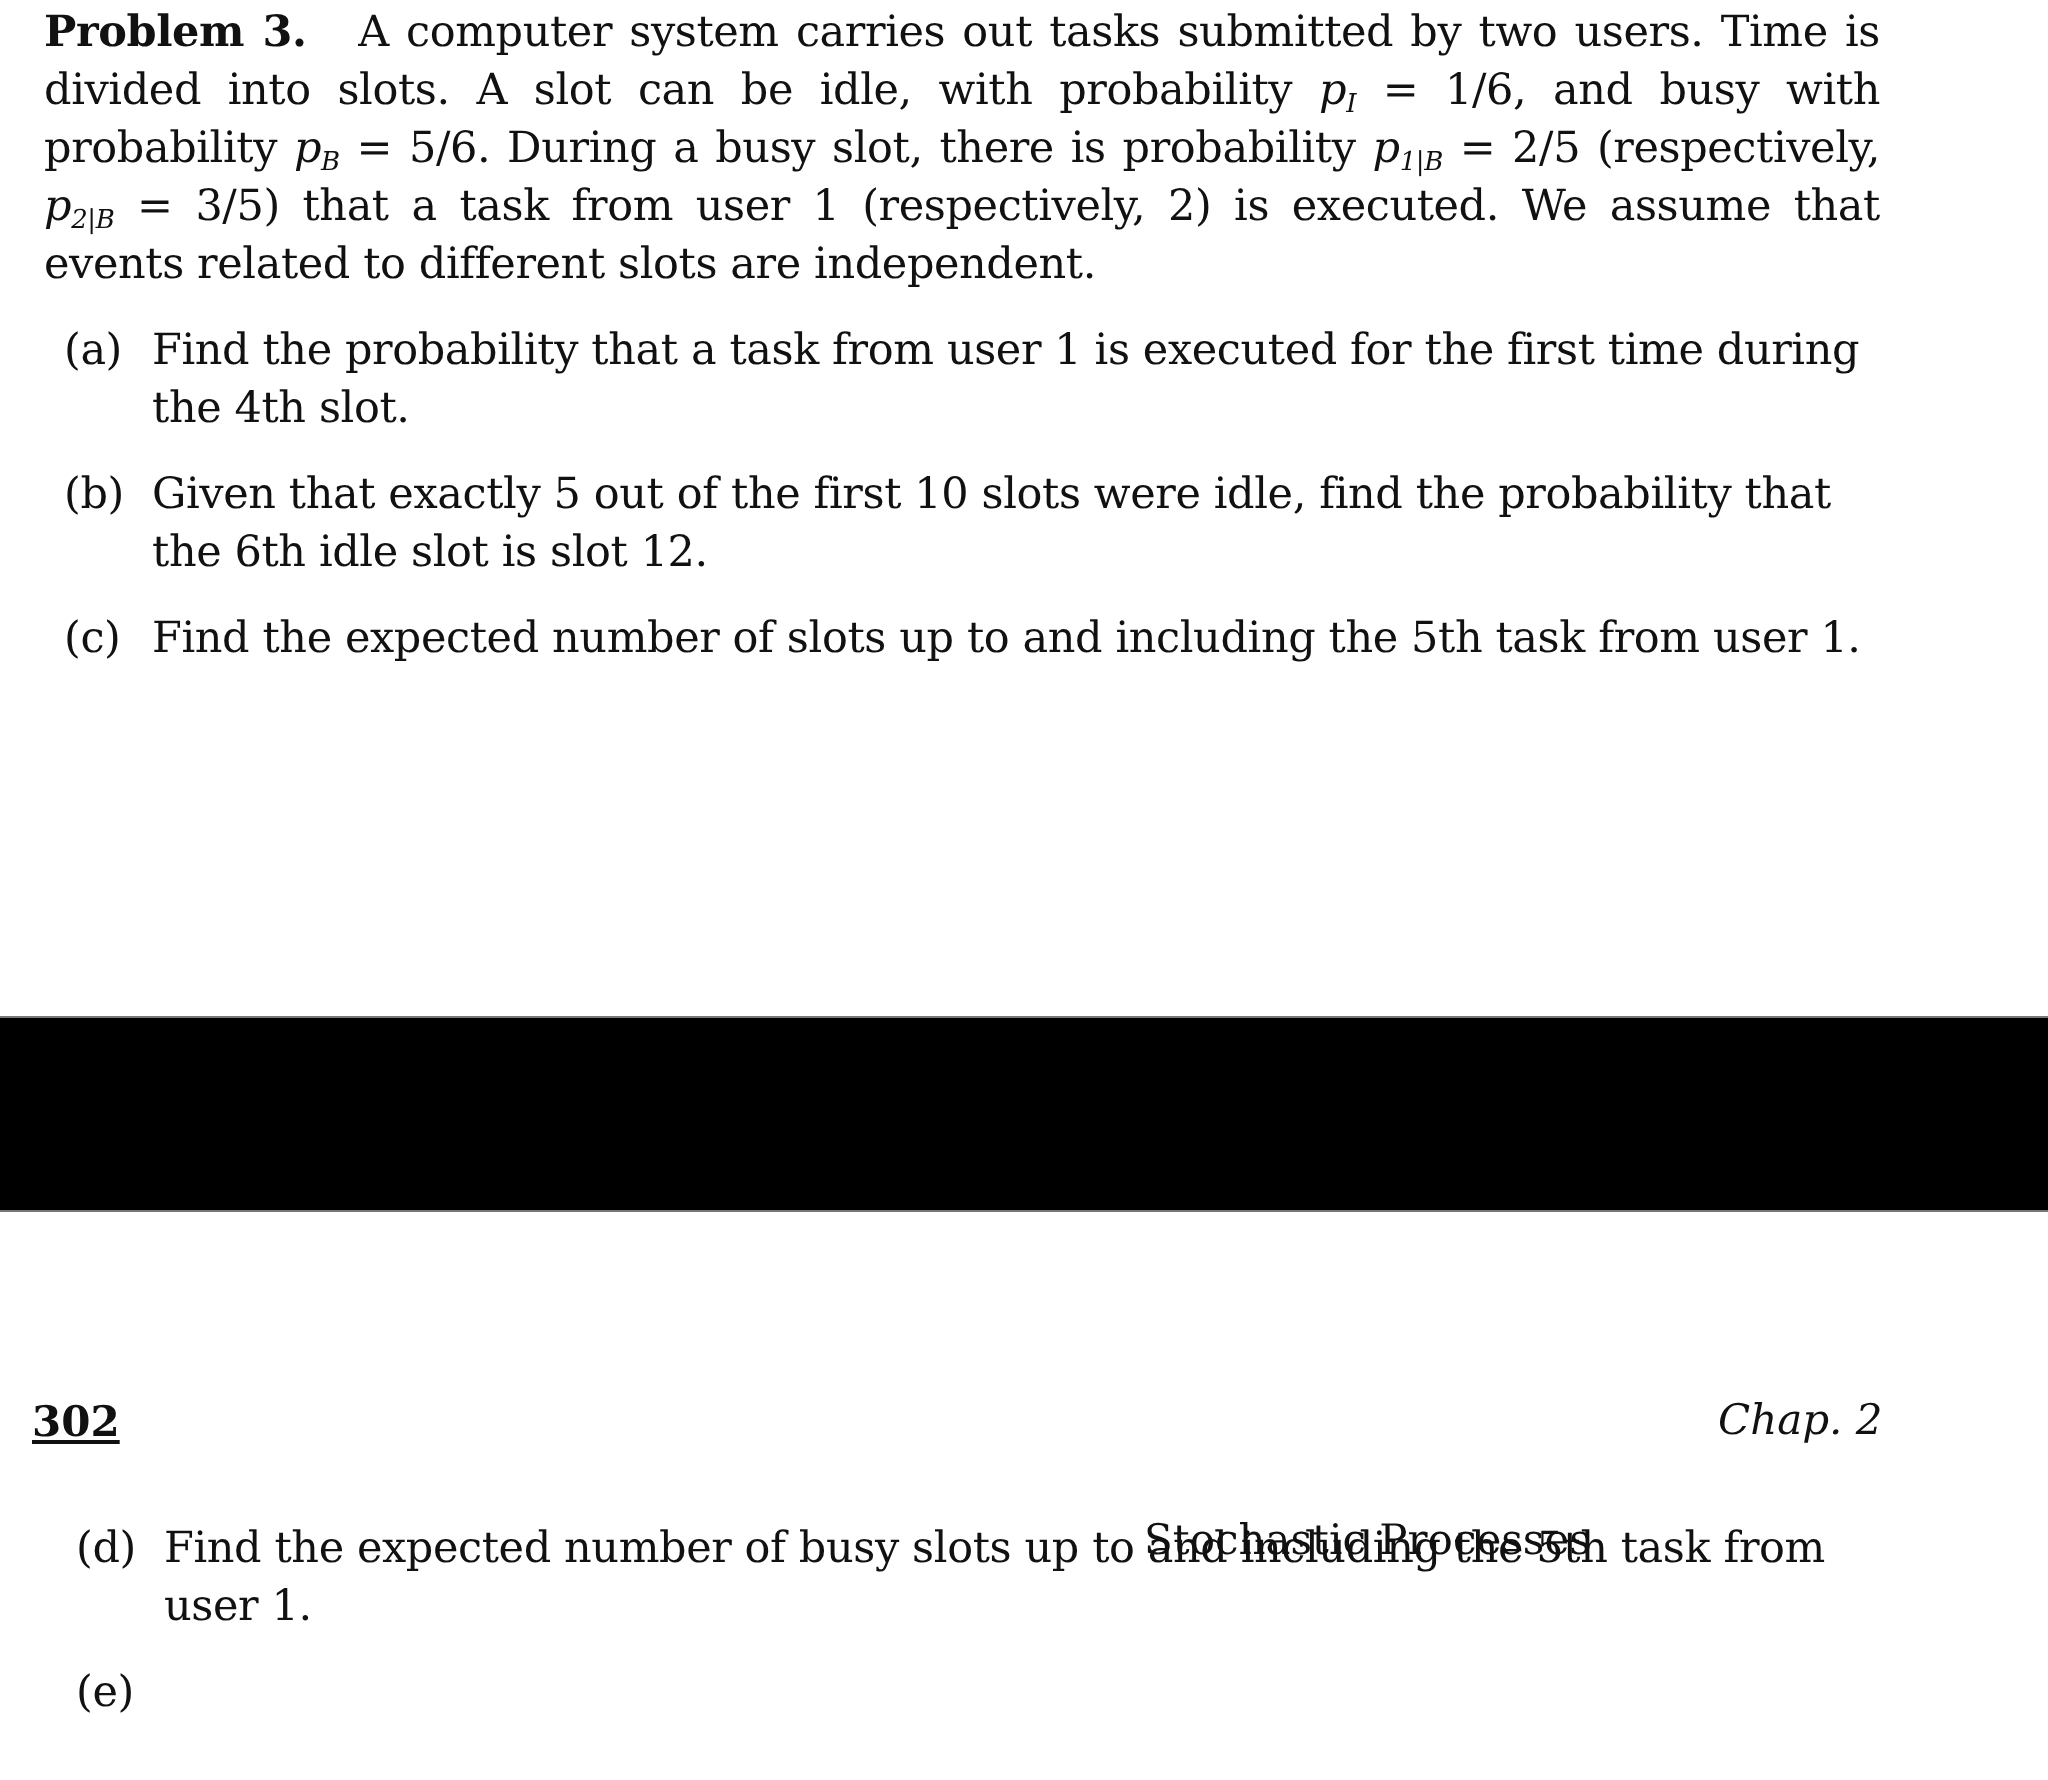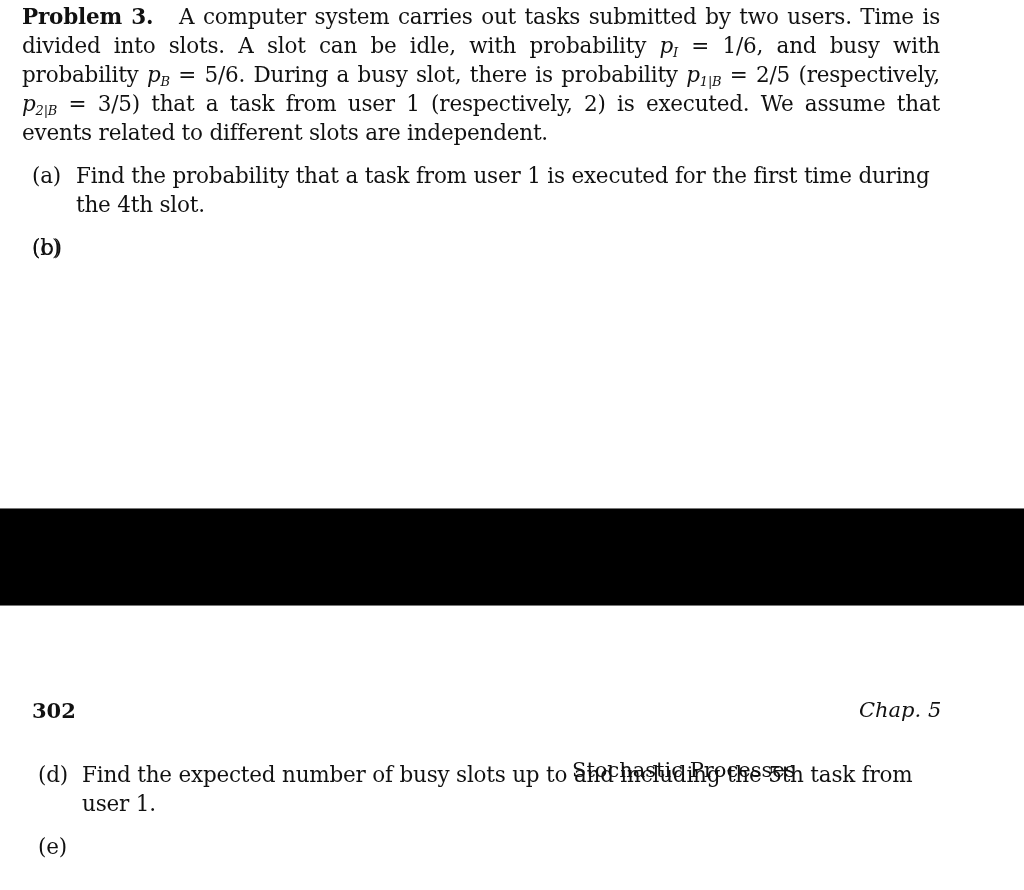--- a/index.html
+++ b/index.html
@@ -58,23 +58,24 @@
     .running-head {
       position: absolute;
       top: 698px;
       left: 16px;
       width: 930px;
       height: 30px;
       font-size: 21px;
     }
     .page-number {
       position: absolute;
-      left: 16px;
+      left: 0;
       top: 0;
       font-weight: bold;
+      text-decoration: underline;
     }
     .section-title {
       position: absolute;
       left: 556px;
       top: 15px;
       margin-top: 45px;
     }
     .chapter {
       position: absolute;
       left: 843px;
@@ -97,33 +98,35 @@
     <span>A computer system carries out tasks submitted by two users. Time is divided into slots. A slot can be idle, with probability </span><span class="math">p</span><sub>I</sub><span> = 1/6, and busy with probability </span><span class="math">p</span><sub>B</sub><span> = 5/6. During a busy slot, there is probability </span><span class="math">p</span><sub>1|B</sub><span> = 2/5 (respectively, </span><span class="math">p</span><sub>2|B</sub><span> = 3/5) that a task from user 1 (respectively, 2) is executed. We assume that events related to different slots are independent.</span>
   </p>
 
   <div class="parts">
     <div class="part">
       <span class="part-label">(a)</span>
       <span>Find the probability that a task from user 1 is executed for the first time during the 4th slot.</span>
     </div>
     <div class="part">
       <span class="part-label">(b)</span>
+      <span>Given that exactly 5 out of the first 10 slots were idle, find the probability that the 6th idle slot is slot 12.</span>
     </div>
     <div class="part">
       <span class="part-label">(c)</span>
+      <span>Find the expected number of slots up to and including the 5th task from user 1.</span>
     </div>
   </div>
 </div>
 
 <div class="redaction"></div>
 
 <div class="running-head">
   <span class="page-number">302</span>
   <span class="section-title">Stochastic Processes</span>
-  <span class="chapter">Chap. 5</span>
+  <span class="chapter">Chap. 2</span>
 </div>
 
 <div class="page-bottom">
   <div class="part">
     <span class="part-label">(d)</span>
     <span>Find the expected number of busy slots up to and including the 5th task from user 1.</span>
   </div>
   <div class="part">
     <span class="part-label">(e)</span>
   </div>

